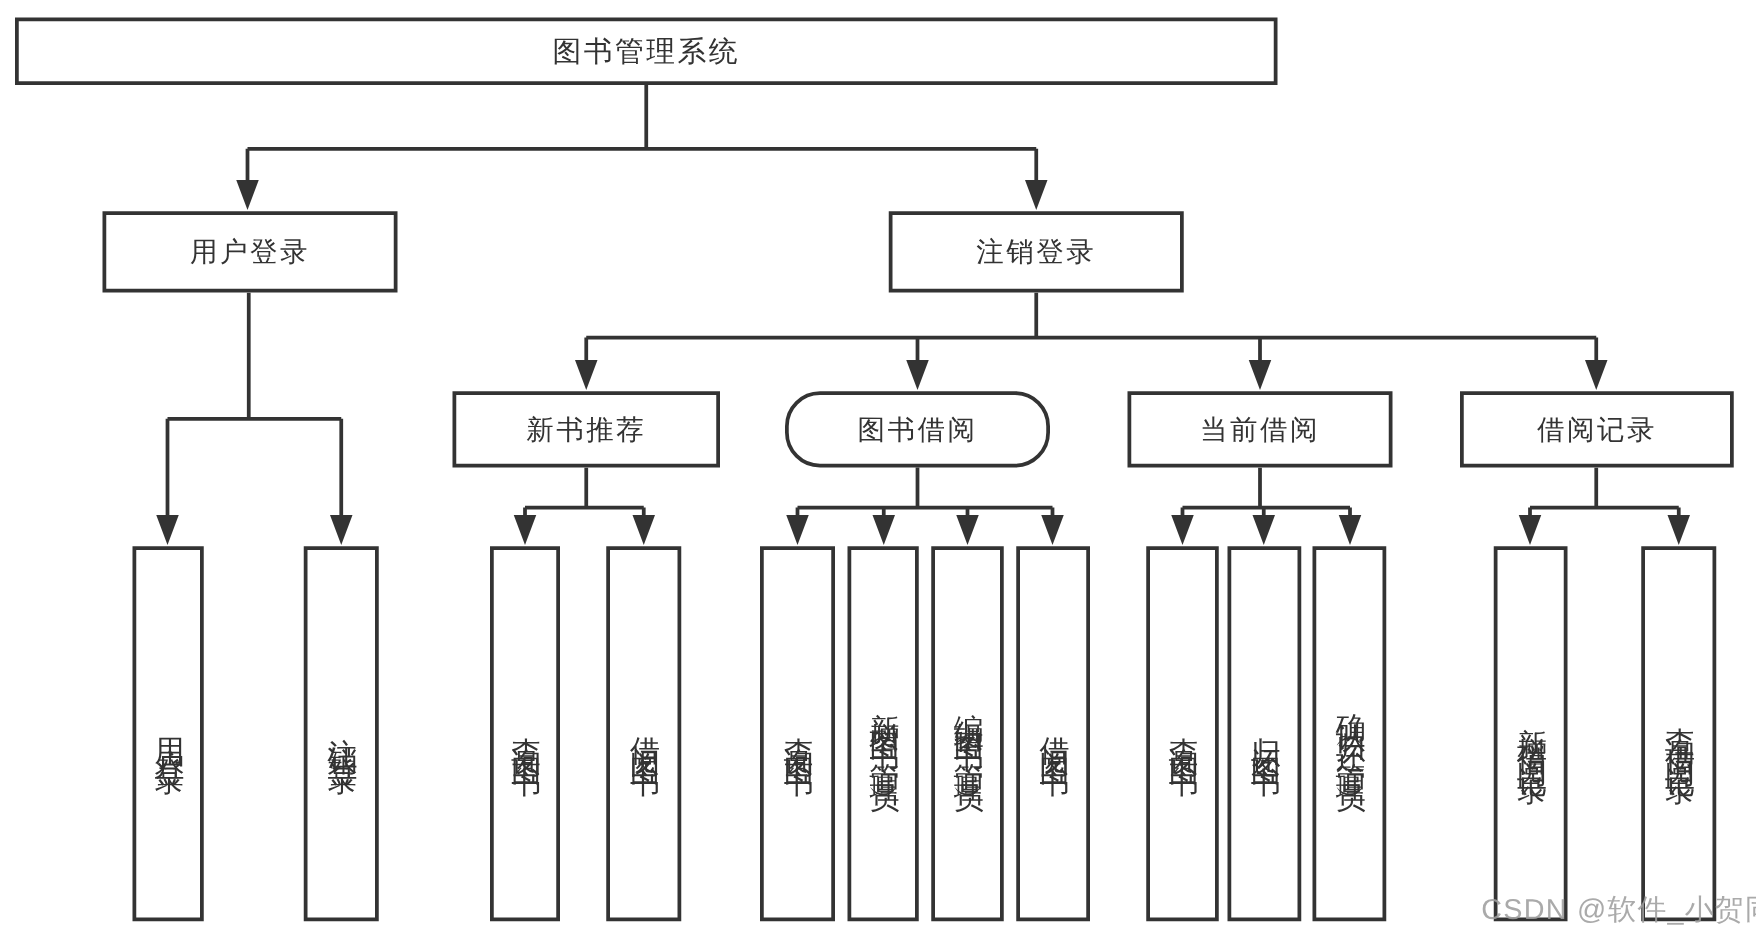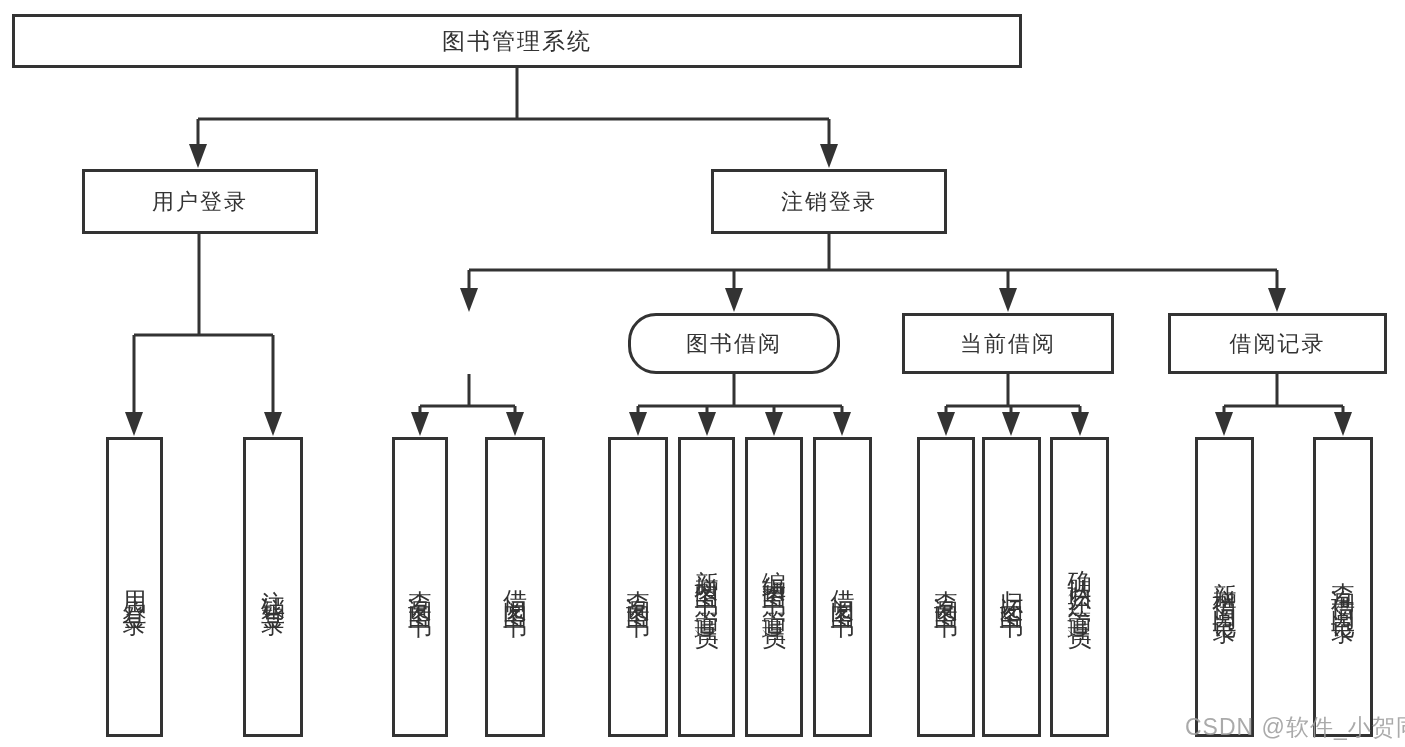--- a/index.html
+++ b/index.html
@@ -87,20 +87,21 @@
       <polygon points="1215,412 1233,412 1224,436"></polygon>
       <polygon points="1334,412 1352,412 1343,436"></polygon>
     </g>
   </svg>
 
   <div class="box hbox" style="left:12px; top:14px; width:1010px; height:54px; font-size:23px;">图书管理系统</div>
 
   <div class="box hbox" style="left:82px; top:169px; width:236px; height:65px;">用户登录</div>
   <div class="box hbox" style="left:711px; top:169px; width:236px; height:65px;">注销登录</div>
 
+  <div class="box hbox" style="left:362px; top:313px; width:214px; height:61px;">新书推荐</div>
   <div class="box hbox" style="left:628px; top:313px; width:212px; height:61px;border-radius:28px;">图书借阅</div>
   <div class="box hbox" style="left:902px; top:313px; width:212px; height:61px;font-family:Liberation Serif, serif;">当前借阅</div>
   <div class="box hbox" style="left:1168px; top:313px; width:219px; height:61px;">借阅记录</div>
 
   <div class="box vbox" style="left:106px; top:437px; width:57px; height:300px;">用户登录</div>
   <div class="box vbox" style="left:243px; top:437px; width:60px; height:300px;">注销登录</div>
 
   <div class="box vbox" style="left:392px; top:437px; width:56px; height:300px;">查询图书</div>
   <div class="box vbox" style="left:485px; top:437px; width:60px; height:300px;">借阅图书</div>
 

